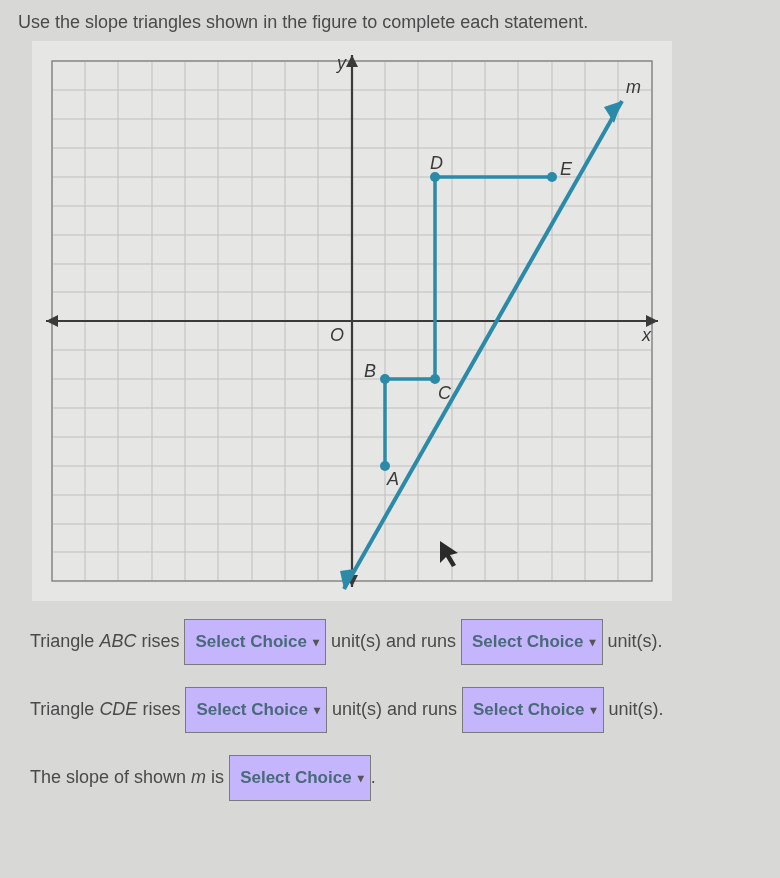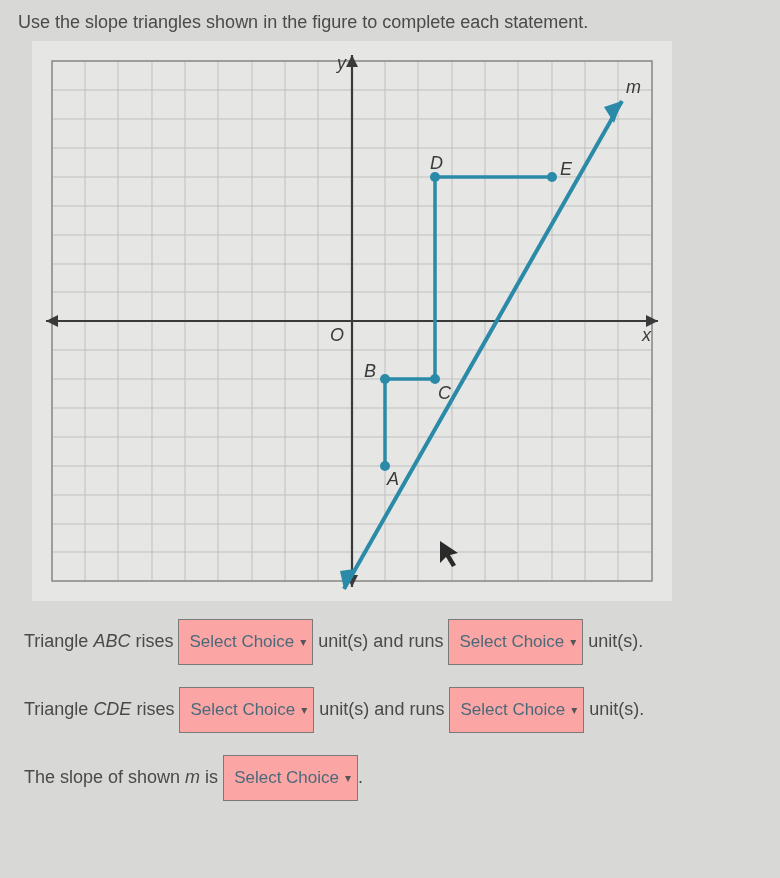--- a/index.html
+++ b/index.html
@@ -25,34 +25,35 @@
   .figure-wrap {
     width: 640px;
     height: 560px;
     margin: 8px 0 18px 14px;
     position: relative;
     background: #e6e6e4;
   }
   .statement-line {
     font-size: 18px;
     color: #4a4a4a;
-    margin: 14px 0 22px 6px;
+    margin: 14px 0 22px 12px;
     line-height: 36px;
   }
   .italic { font-style: italic; }
   .select-box {
     display: inline-flex;
     align-items: center;
     border: 1.5px solid #7a7a78;
-    background: #fca5a5;
+    background: #c4b5fd;
     padding: 4px 6px 4px 10px;
     font-size: 17px;
     color: #4a6a7a;
     cursor: pointer;
     vertical-align: middle;
+    font-weight: bold;
   }
   .select-box .chev {
     margin-left: 6px;
     font-size: 12px;
     color: #555;
   }
   svg { display: block; }
 </style>
 </head>
 <body>

